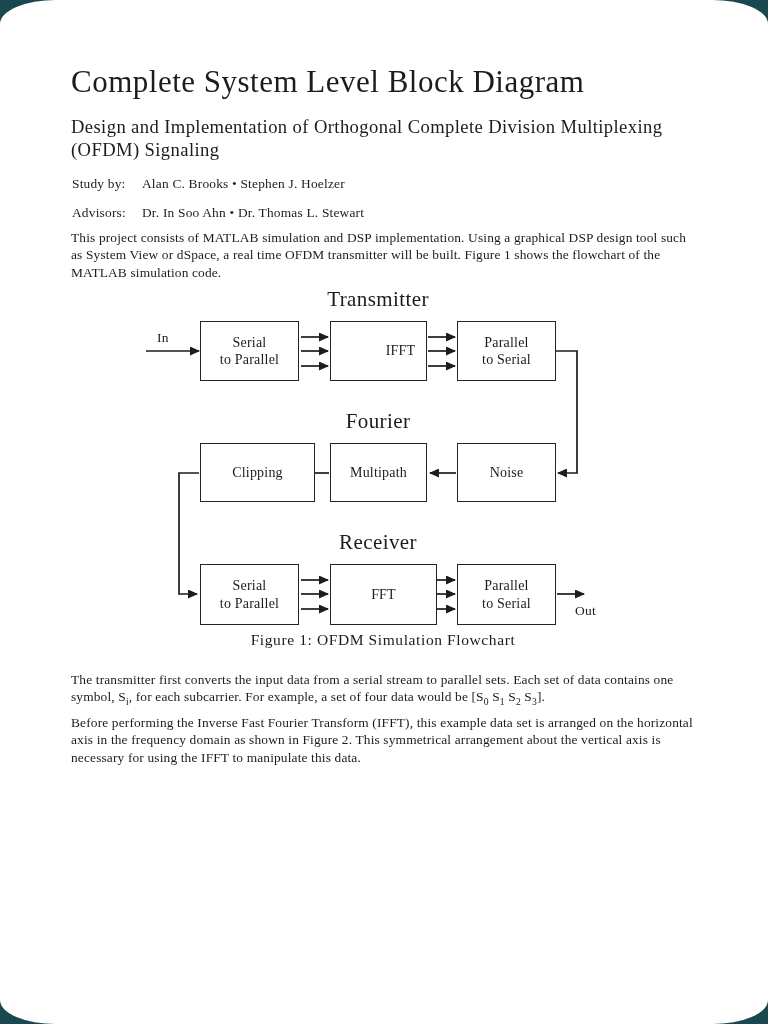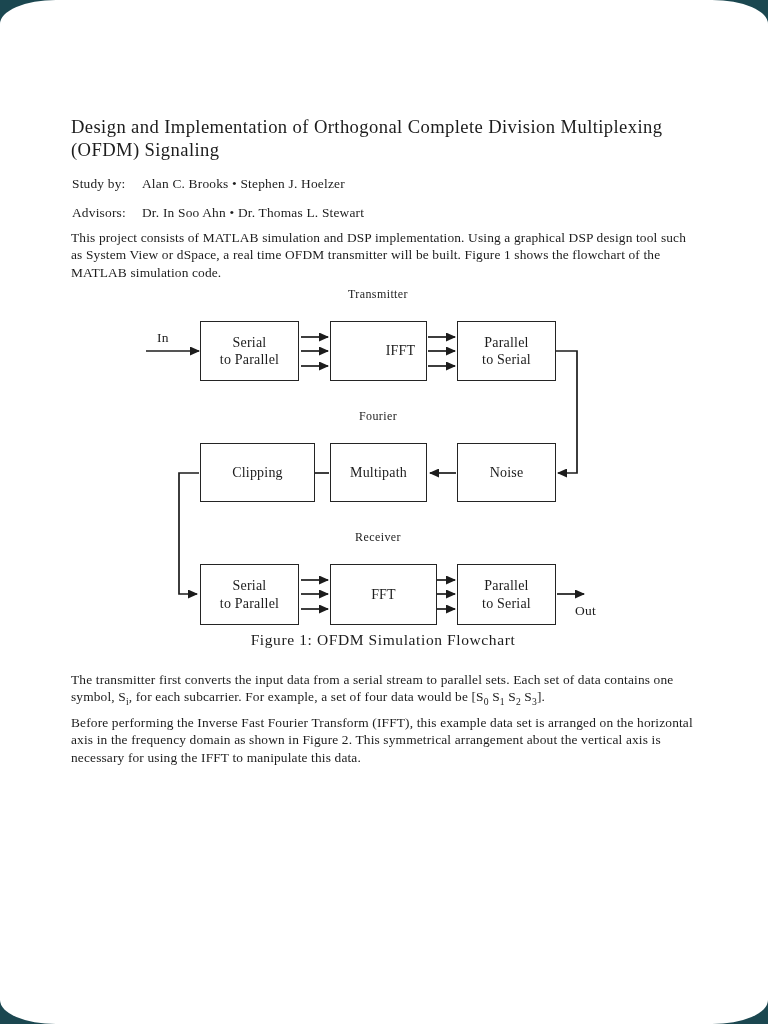--- a/index.html
+++ b/index.html
@@ -30,21 +30,21 @@
   .kv-label { font-size: 13.4px; letter-spacing: 0.2px; }
   .kv-value { font-size: 13.4px; letter-spacing: 0.2px; }
   .body-text {
     left: 71px; width: 632px;
     font-size: 13.4px; letter-spacing: 0.15px;
     line-height: 17.4px; white-space: pre-line;
   }
   sub { font-size: 0.72em; line-height: 0; }
   .sec-heading {
     left: 278px; width: 200px; text-align: center;
-    font-size: 12px; letter-spacing: 0.4px; font-weight: 400;
+    font-size: 21px; letter-spacing: 0.4px; font-weight: 400;
   }
   .block {
     position: absolute;
     border: 1.5px solid #242424;
     background: #ffffff;
     display: flex; align-items: center; justify-content: center;
     text-align: center;
     font-size: 14px; line-height: 17.5px; letter-spacing: 0.2px;
     white-space: pre-line;
     box-sizing: border-box;
@@ -55,20 +55,21 @@
     font-size: 15.5px; letter-spacing: 0.6px;
   }
   svg.wires { position: absolute; left: 0; top: 0; pointer-events: none; }
   .ln { fill: none; stroke: #1c1c1c; stroke-width: 1.7; }
 </style>
 </head>
 <body style="background: rgb(27, 71, 80);">
 
 <div class="page">
 
+  <h1 class="abs title">Complete System Level Block Diagram</h1>
 
   <h2 class="abs subtitle">Design and Implementation of Orthogonal Complete Division Multiplexing
 (OFDM) Signaling</h2>
 
   <div class="abs" style="left:72px; top:174px;">
     <span class="kv-label">Study by:</span>
   </div>
   <div class="abs" style="left:142px; top:174px;">
     <span class="kv-value">Alan C. Brooks • Stephen J. Hoelzer</span>
   </div>

